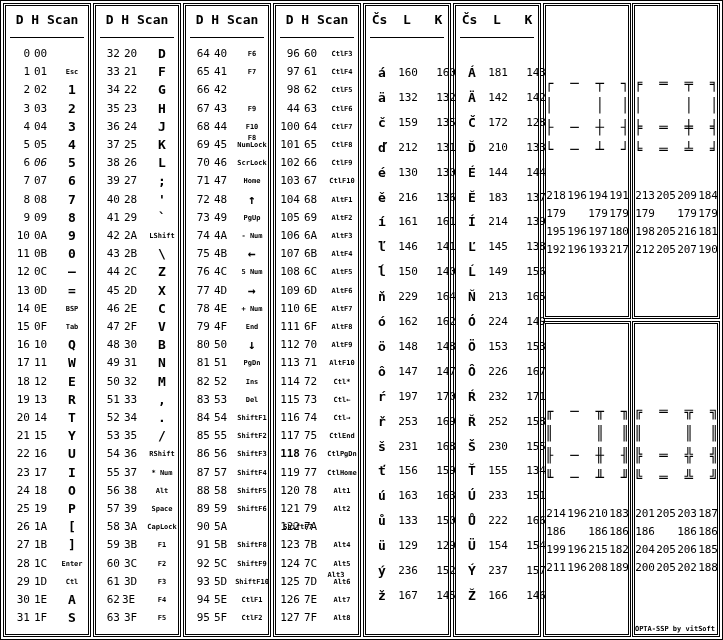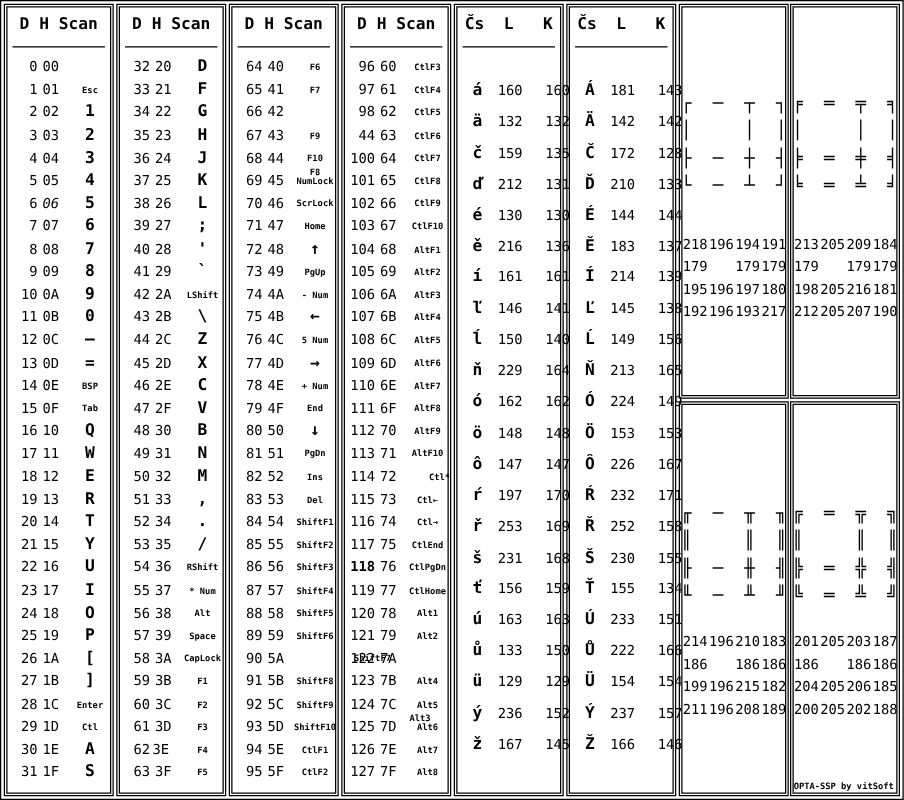--- a/index.html
+++ b/index.html
@@ -157,21 +157,21 @@
       <div class="row" style="top: 186.6px;"><span class="d" style="left: 0px; width: 26px;">104</span><span class="h" style="left: 30px;">68</span><span class="s" style="left: 50px; width: 36px;">AltF1</span></div>
       <div class="row" style="top: 204.8px;"><span class="d" style="left: 0px; width: 26px;">105</span><span class="h" style="left: 30px;">69</span><span class="s" style="left: 50px; width: 36px;">AltF2</span></div>
       <div class="row" style="top: 223px;"><span class="d" style="left: 0px; width: 26px;">106</span><span class="h" style="left: 30px;">6A</span><span class="s" style="left: 50px; width: 36px;">AltF3</span></div>
       <div class="row" style="top: 241.2px;"><span class="d" style="left: 0px; width: 26px;">107</span><span class="h" style="left: 30px;">6B</span><span class="s" style="left: 50px; width: 36px;">AltF4</span></div>
       <div class="row" style="top: 259.4px;"><span class="d" style="left: 0px; width: 26px;">108</span><span class="h" style="left: 30px;">6C</span><span class="s" style="left: 50px; width: 36px;">AltF5</span></div>
       <div class="row" style="top: 277.6px;"><span class="d" style="left: 0px; width: 26px;">109</span><span class="h" style="left: 30px;">6D</span><span class="s" style="left: 50px; width: 36px;">AltF6</span></div>
       <div class="row" style="top: 295.8px;"><span class="d" style="left: 0px; width: 26px;">110</span><span class="h" style="left: 30px;">6E</span><span class="s" style="left: 50px; width: 36px;">AltF7</span></div>
       <div class="row" style="top: 314px;"><span class="d" style="left: 0px; width: 26px;">111</span><span class="h" style="left: 30px;">6F</span><span class="s" style="left: 50px; width: 36px;">AltF8</span></div>
       <div class="row" style="top: 332.2px;"><span class="d" style="left: 0px; width: 26px;">112</span><span class="h" style="left: 30px;">70</span><span class="s" style="left: 50px; width: 36px;">AltF9</span></div>
       <div class="row" style="top: 350.4px;"><span class="d" style="left: 0px; width: 26px;">113</span><span class="h" style="left: 30px;">71</span><span class="s" style="left: 50px; width: 36px;">AltF10</span></div>
-      <div class="row" style="top: 368.6px;"><span class="d" style="left: 0px; width: 26px;">114</span><span class="h" style="left: 30px;">72</span><span class="s" style="left: 50px; width: 36px; text-align: right;">Ctl*</span></div>
+      <div class="row" style="top: 368.6px;"><span class="d" style="left: 0px; width: 26px;">114</span><span class="h" style="left: 30px;">72</span><span class="s" style="left: 50px; width: 36px;">Ctl*</span></div>
       <div class="row" style="top: 386.8px;"><span class="d" style="left: 0px; width: 26px;">115</span><span class="h" style="left: 30px;">73</span><span class="s" style="left: 50px; width: 36px;">Ctl←</span></div>
       <div class="row" style="top: 405px;"><span class="d" style="left: 0px; width: 26px;">116</span><span class="h" style="left: 30px;">74</span><span class="s" style="left: 50px; width: 36px;">Ctl→</span></div>
       <div class="row" style="top: 423.2px;"><span class="d" style="left: 0px; width: 26px;">117</span><span class="h" style="left: 30px;">75</span><span class="s" style="left: 50px; width: 36px;">CtlEnd</span></div>
       <div class="row" style="top: 441.4px;"><span class="d" style="left: 0px; width: 26px; font-weight: bold;">118</span><span class="h" style="left: 30px;">76</span><span class="s" style="left: 50px; width: 36px;">CtlPgDn</span></div>
       <div class="row" style="top: 459.6px;"><span class="d" style="left: 0px; width: 26px;">119</span><span class="h" style="left: 30px;">77</span><span class="s" style="left: 50px; width: 36px;">CtlHome</span></div>
       <div class="row" style="top: 477.8px;"><span class="d" style="left: 0px; width: 26px;">120</span><span class="h" style="left: 30px;">78</span><span class="s" style="left: 50px; width: 36px;">Alt1</span></div>
       <div class="row" style="top: 496px;"><span class="d" style="left: 0px; width: 26px;">121</span><span class="h" style="left: 30px;">79</span><span class="s" style="left: 50px; width: 36px;">Alt2</span></div>
       <div class="row" style="top: 514.2px;"><span class="d" style="left: 0px; width: 26px;">122</span><span class="h" style="left: 30px;">7A</span><span class="s" style="left: 44px; width: 36px; margin-top: 48px;">Alt3</span></div>
       <div class="row" style="top: 532.4px;"><span class="d" style="left: 0px; width: 26px;">123</span><span class="h" style="left: 30px;">7B</span><span class="s" style="left: 50px; width: 36px;">Alt4</span></div>
       <div class="row" style="top: 550.6px;"><span class="d" style="left: 0px; width: 26px;">124</span><span class="h" style="left: 30px;">7C</span><span class="s" style="left: 50px; width: 36px;">Alt5</span></div>

